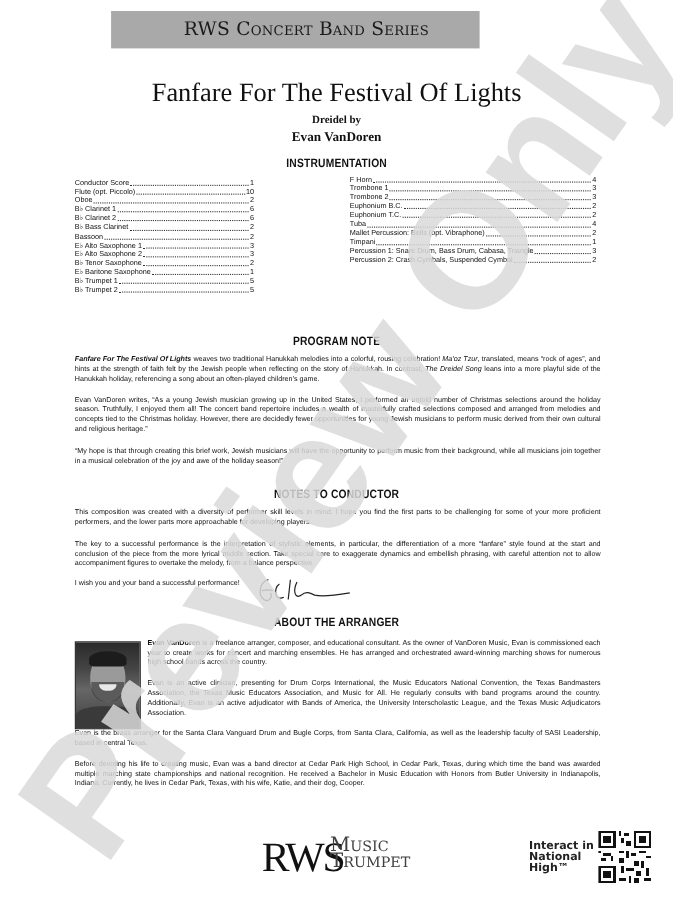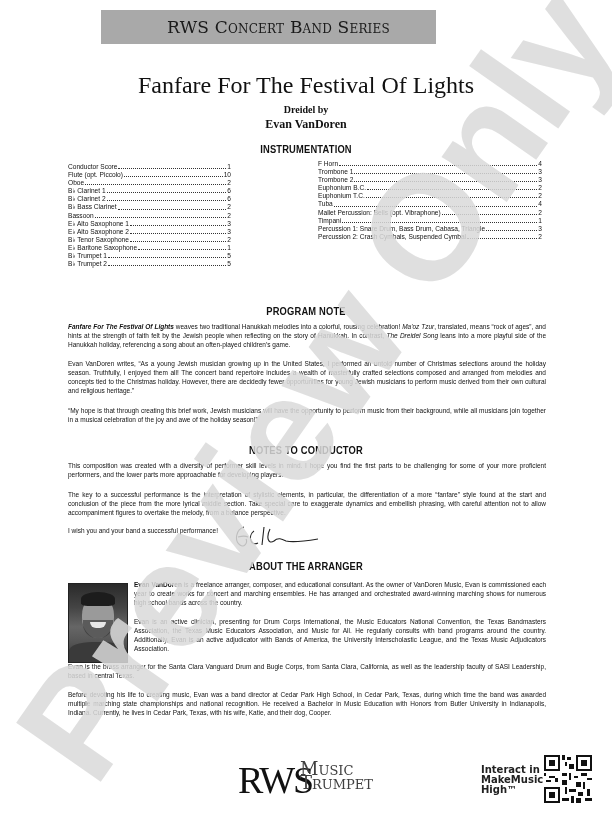--- a/index.html
+++ b/index.html
@@ -204,21 +204,21 @@
   <div class="logo">
     <div class="logo-rws">RWS</div>
     <div class="logo-text">
       <div>Music</div>
       <div>Trumpet</div>
     </div>
   </div>
 
   <div class="mm-text">
     <div>Interact in</div>
-    <div>MakeMusic</div>
+    <div>National</div>
     <div>High™</div>
   </div>
 
   <svg class="qr" viewBox="0 0 21 21" shape-rendering="crispEdges">
     <rect x="0" y="0" width="21" height="21" fill="#fff"></rect>
     <g fill="#111">
       <rect x="0" y="0" width="7" height="7"></rect>
         <rect x="1" y="1" width="5" height="5" fill="#fff"></rect>
         <rect x="2" y="2" width="3" height="3"></rect>
       <rect x="14" y="0" width="7" height="7"></rect>

